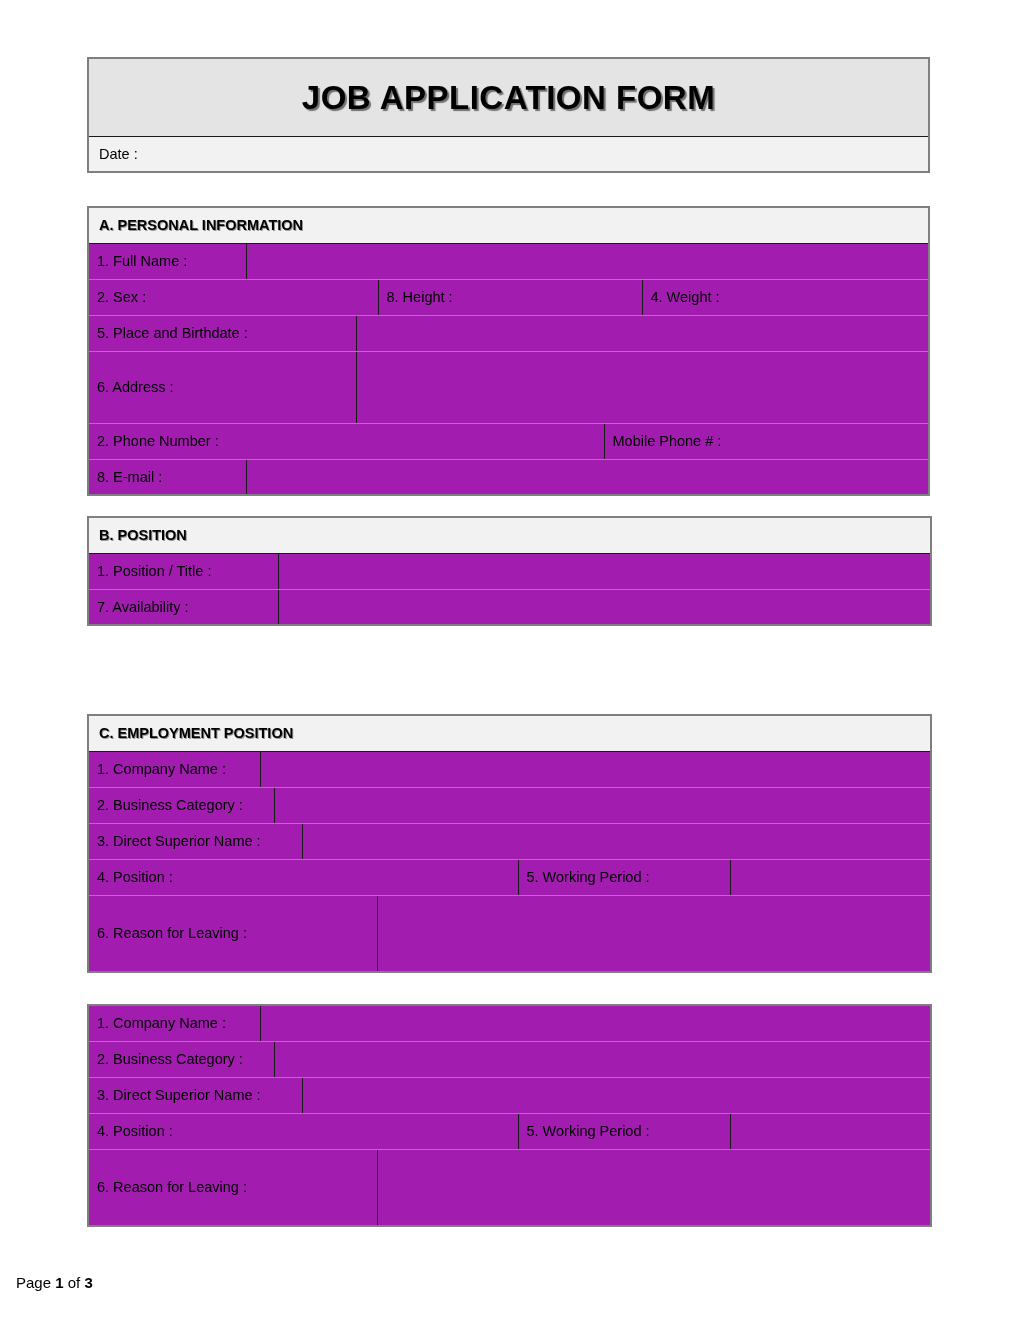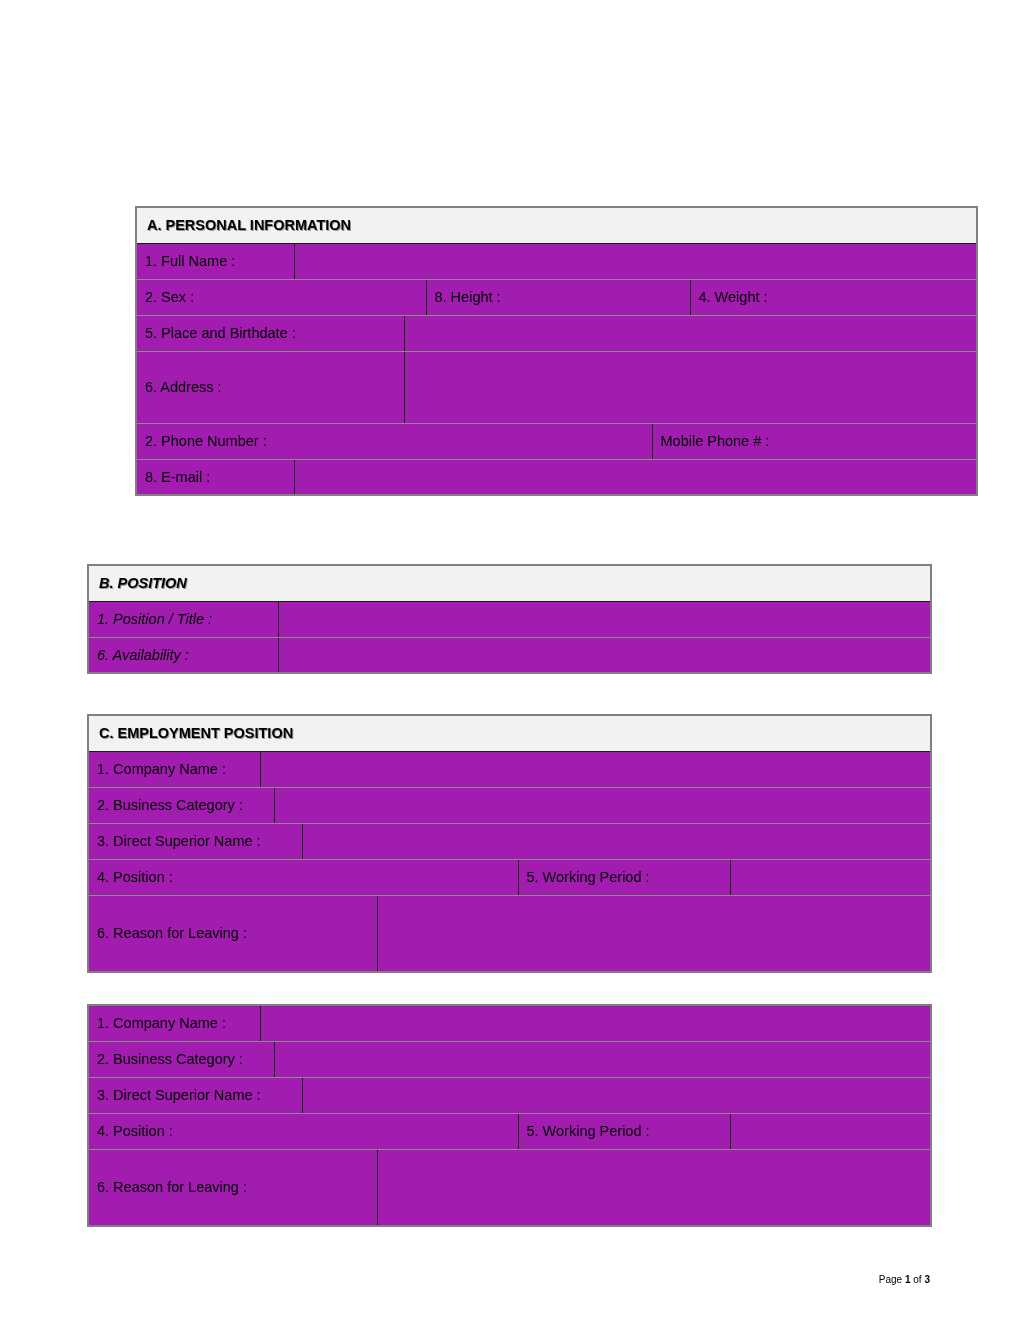--- a/index.html
+++ b/index.html
@@ -79,44 +79,57 @@
     border-bottom: 1.5px solid #1a1a1a !important;
     padding-left: 10px !important;
   }
   .sec-head-text {
     font-size: 14.5px;
     font-weight: bold;
     text-shadow: 1px 1px 0.5px rgba(120,120,120,0.75);
   }
 
   
-  #tbl-personal   { top: 206px; margin-left: 48px; }
-  #tbl-position   { top: 564px; font-style: italic; }
+  #tbl-personal   { top: 206px; }
+  #tbl-position   { top: 516px; }
   #tbl-emp1       { top: 714px; }
   #tbl-emp2       { top: 1004px; }
 
   .tall  { height: 72px !important; }
   .tall2 { height: 77px !important; margin-left: 25px; }
 
   
   .footer {
     position: absolute;
-    left: 0;
+    left: 16px;
     top: 1274px;
     width: 930px;
-    text-align: right;
-    font-size: 10px;
+    font-size: 15px;
   }
   .footer .pg { font-weight: bold; }
 </style>
 </head>
 <body>
 
 <div class="page">
 
+  <table class="ftable title-table">
+    <tbody>
+        <tr>
+      <td class="title-cell">
+        <span class="title-text">JOB APPLICATION FORM</span>
+      </td>
+    </tr>
+    <tr>
+      <td class="date-cell">
+        <span>Date :</span>
+      </td>
+    </tr>
+  </tbody>
+    </table>
 
   <table class="ftable" id="tbl-personal">
     <colgroup>
       <col style="width:158px">
       <col style="width:110px">
       <col style="width:22px">
       <col style="width:88px">
       <col style="width:138px">
       <col style="width:38px">
       <col style="width:150px">
@@ -173,21 +186,21 @@
         <tr class="sec-head">
       <td colspan="5">
         <span class="sec-head-text">B. POSITION</span>
       </td>
     </tr>
     <tr>
       <td colspan="2">1. Position / Title :</td>
       <td colspan="3" class="blank"></td>
     </tr>
     <tr>
-      <td colspan="2">6. Availability :</td>
+      <td colspan="2">7. Availability :</td>
       <td colspan="3" class="blank"></td>
     </tr>
   </tbody>
     </table>
 
   <table class="ftable" id="tbl-emp1">
     <colgroup>
       <col style="width:172px">
       <col style="width:14px">
       <col style="width:28px">

